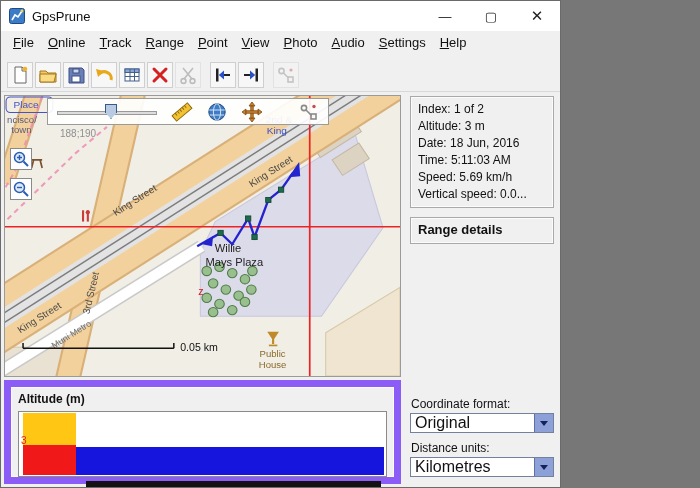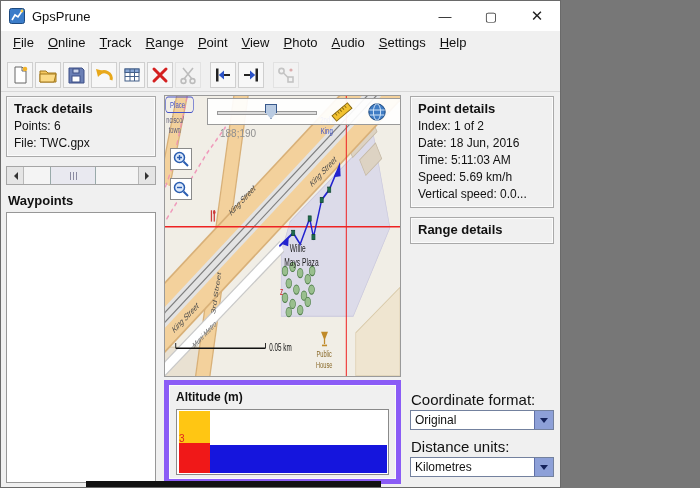--- a/index.html
+++ b/index.html
@@ -50,32 +50,32 @@
     border:1px solid #9a9a9a;display:flex;align-items:center;box-sizing:border-box;}
   .slider{position:relative;width:108px;height:100%;margin-left:5px;}
   .slider-groove{position:absolute;left:4px;right:4px;top:12px;height:2px;background:#ddd;border:1px solid #999;}
   .slider-thumb{position:absolute;left:52px;top:5px;width:12px;height:15px;background:#b9cbe2;border:1px solid #38598c;
     box-sizing:border-box;clip-path:polygon(0 0,100% 0,100% 55%,50% 100%,0 55%);}
   .ctrl-icon{width:22px;height:22px;display:flex;align-items:center;justify-content:center;}
   .tile-label{position:absolute;left:55px;top:32px;font-size:10px;color:#8f8f8f;}
   .zoom-btn{position:absolute;left:5px;width:22px;height:22px;background:#fff;border:1px solid #8a8a8a;
     display:flex;align-items:center;justify-content:center;box-sizing:border-box;}
   
-  .chart-panel{height:104px;margin-top:3px;border:5px solid #8b5cf6;box-shadow:inset 0 0 0 1px #fbfbfb;
+  .chart-panel{height:104px;margin-top:3px;border:7px solid #8b5cf6;box-shadow:inset 0 0 0 1px #fbfbfb;
     box-sizing:border-box;padding:5px 7px;background:#f0f0f0;}
   .chart-title{font-weight:bold;font-size:12px;}
   .chart-box{position:relative;height:64px;margin-top:5px;background:#ffffff;border:1px solid #8a8a8a;overflow:hidden;}
   .bar-sel-top{position:absolute;left:1%;top:2%;width:14.5%;height:50%;background:#ffc613;}
   .bar-sel-bottom{position:absolute;left:1%;top:52%;width:14.5%;height:46%;background:#f01818;}
   .bar-rest{position:absolute;left:15.5%;top:55%;width:84%;height:43%;background:#1515dd;}
   .chart-tick{position:absolute;left:2px;top:36%;font-size:10px;color:#e02020;z-index:2;}
   
-  .rp-label{font-size:15px;margin:8px 0 2px 1px;}
+  .rp-label{font-size:12px;margin:8px 0 2px 1px;}
   .combo{height:20px;border:1px solid #73819e;background:#fff;display:flex;align-items:center;box-sizing:border-box;}
-  .combo-text{flex:1;padding-left:4px;font-size:12px;white-space:nowrap;overflow:hidden;}
+  .combo-text{flex:1;padding-left:4px;font-size:16px;white-space:nowrap;overflow:hidden;}
   .combo-btn{width:18px;height:100%;background:#8da0d8;border-left:1px solid #5f6fa8;display:flex;align-items:center;justify-content:center;}
   .combo-arrow{width:0;height:0;border:4px solid transparent;border-top:5px solid #15235c;margin-top:4px;}
   .spacer{flex:1;}
   .bottom-strip{position:absolute;left:85px;bottom:0;width:295px;height:6px;background:#121212;}
 </style>
 </head>
 <body>
 
 <div class="window">
 
@@ -173,42 +173,20 @@
         <circle cx="5.5" cy="6" r="2.6" fill="none" stroke="#888" stroke-width="1.6"></circle>
         <rect x="12" y="12" width="5" height="5" fill="none" stroke="#888" stroke-width="1.6"></rect>
         <path d="M7.5 8 l5 5" stroke="#888" stroke-width="1.6"></path>
         <circle cx="15" cy="5" r="1.6" fill="#c05050"></circle>
       </svg>
     </div>
   </div>
 
   <div class="main">
 
-    <div class="left-panel">
-      <div class="groupbox">
-        <div class="gb-title">Track details</div>
-        <div class="gb-line">Points: 6</div>
-        <div class="gb-line">File: TWC.gpx</div>
-      </div>
-      <div class="hscroll">
-        <div class="hs-btn left">
-            <span class="tri-l"></span>
-          </div>
-        <div class="hs-thumb">
-          <span class="grip"></span>
-          <span class="grip"></span>
-          <span class="grip"></span>
-        </div>
-        <div class="hs-btn right">
-            <span class="tri-r"></span>
-          </div>
-      </div>
-      <div class="waypoints-label">Waypoints</div>
-      <div class="waypoints-list"></div>
-    </div>
 
     <div class="center">
       <div class="map-wrap">
         <svg class="map-svg" viewBox="0 0 372 272" preserveAspectRatio="none">
 
           <rect width="372" height="272" fill="#f1eee6"></rect>
 
           <polygon points="198,122 330,38 356,128 298,214 184,214 184,152" fill="#dcdbe9" stroke="#c9c7dd"></polygon>
 
           <g>
@@ -385,22 +363,22 @@
           <span class="chart-tick">3</span>
           <div class="bar-sel-top"></div>
           <div class="bar-sel-bottom"></div>
           <div class="bar-rest"></div>
         </div>
       </div>
     </div>
 
     <div class="right-panel">
       <div class="groupbox">
-        <div class="gb-title">Point details</div>
         <div class="pd-row">Index: 1 of 2</div>
+        <div class="pd-row">Altitude: 3 m</div>
         <div class="pd-row">Date: 18 Jun, 2016</div>
         <div class="pd-row">Time: 5:11:03 AM</div>
         <div class="pd-row">Speed: 5.69 km/h</div>
         <div class="pd-row">Vertical speed: 0.0...</div>
       </div>
       <div class="groupbox" style="margin-top:9px">
         <div class="gb-title">Range details</div>
       </div>
       <div class="spacer"></div>
       <div class="rp-label">Coordinate format:</div>

